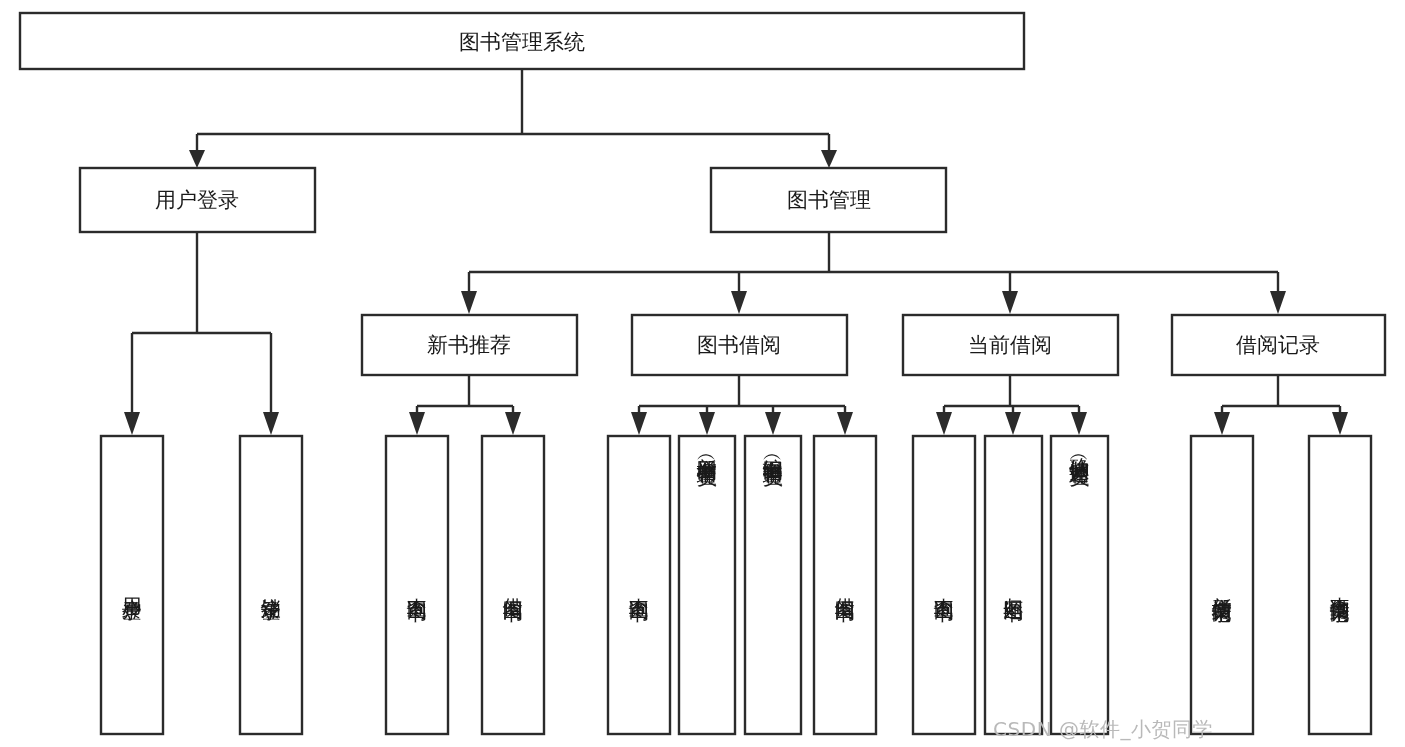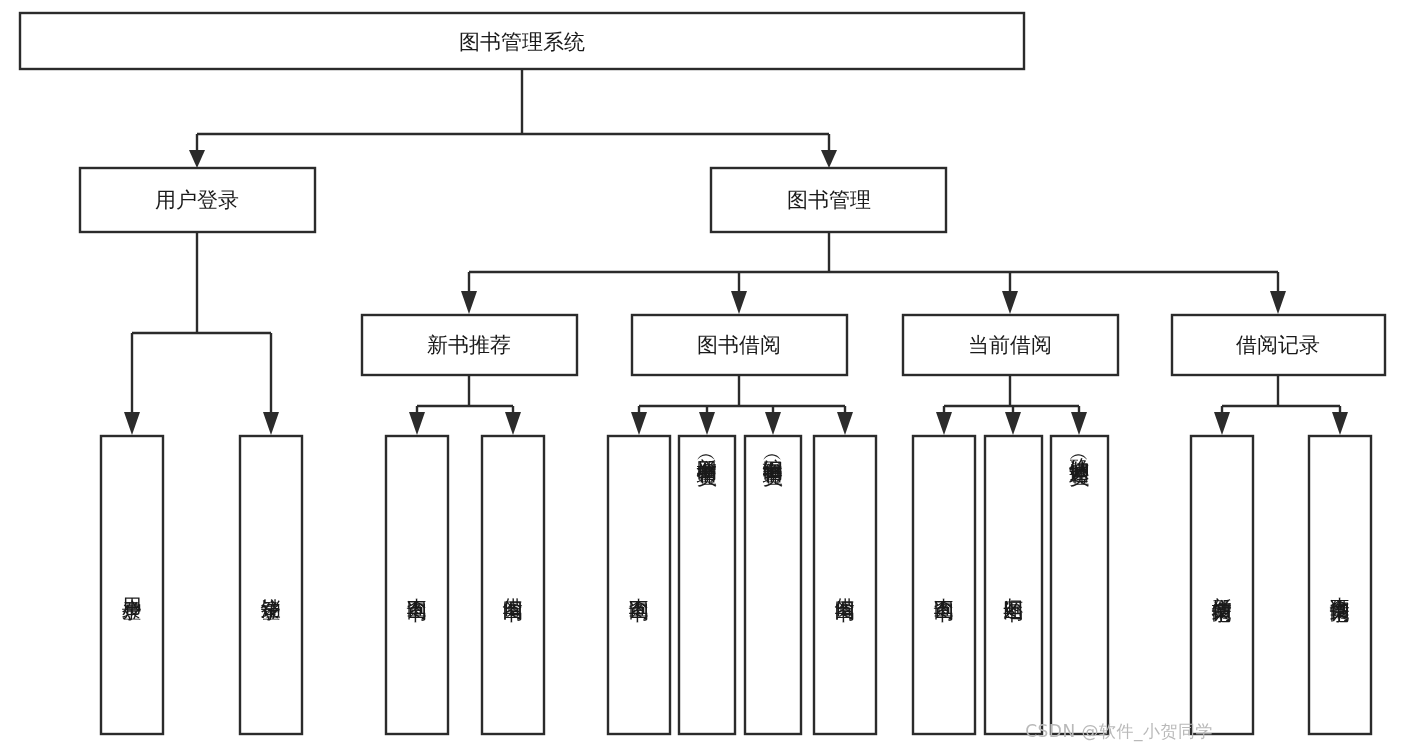--- a/index.html
+++ b/index.html
@@ -62,21 +62,21 @@
     justify-content: center;
     text-align: center;
     white-space: nowrap;
     pointer-events: none;
   }
   .watermark {
     position: absolute;
     right: 8px;
     bottom: 4px;
     font-family: "DejaVu Sans", "Liberation Sans", sans-serif;
-    font-size: 17px;
+    font-size: 20px;
     color: #b9b9b9;
     letter-spacing: 0.5px;
     user-select: none;
   }
 </style>
 </head>
 <body>
 
 <div id="diagram-root">
 

